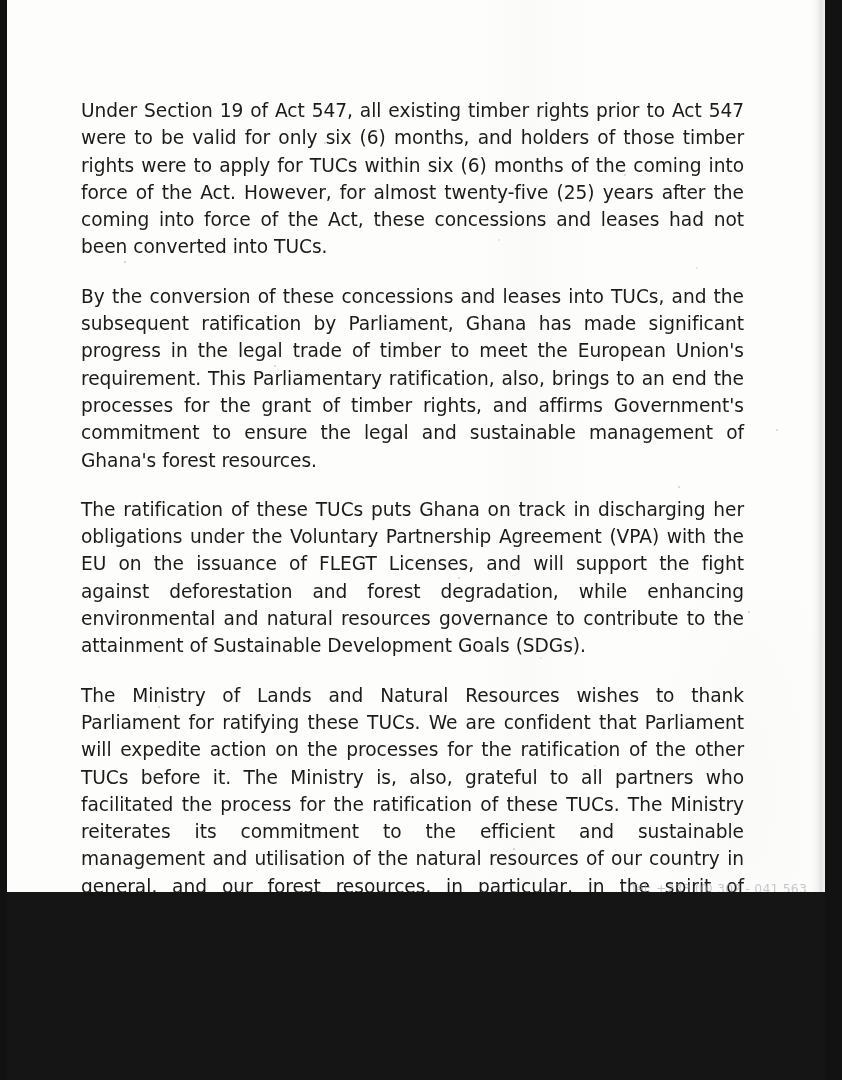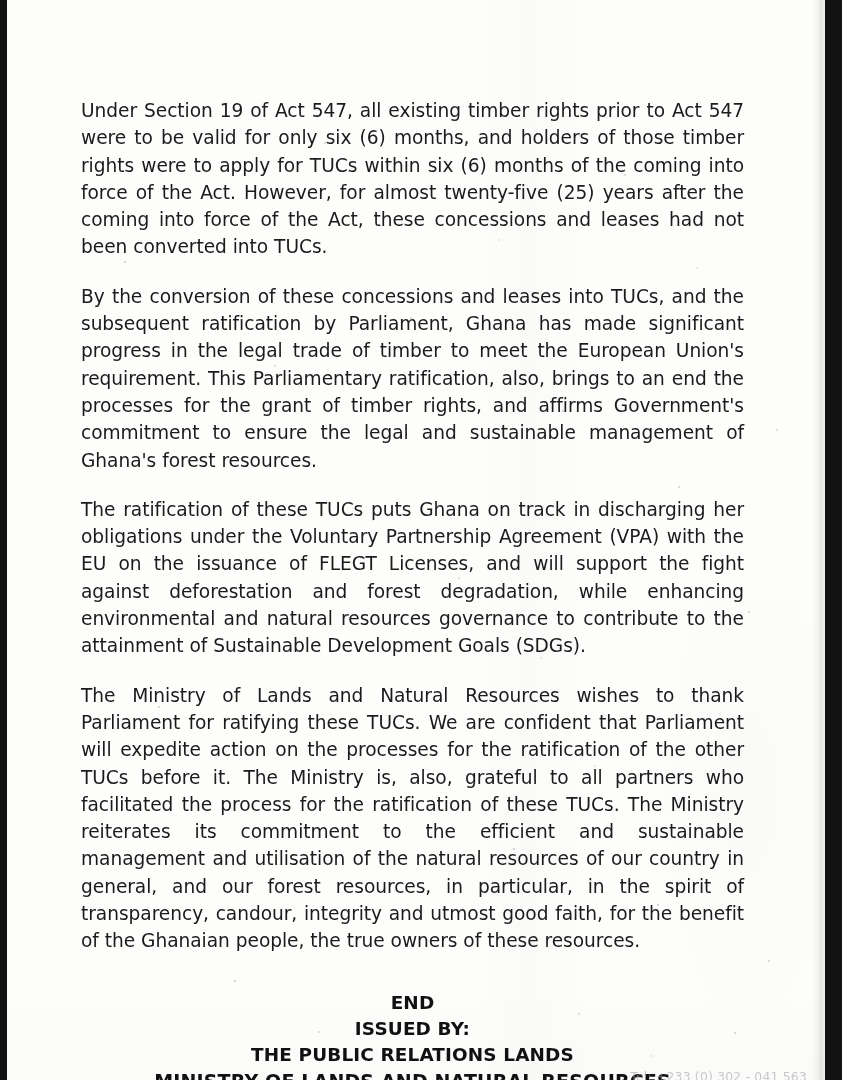--- a/index.html
+++ b/index.html
@@ -28,21 +28,21 @@
   }
   .edge-strip.left  { left: 0;  width: 7px; }
   .edge-strip.right { right: 0; width: 17px; }
 
   
   .page {
     position: absolute;
     left: 7px;
     top: 0;
     width: 818px;
-    height: 1080px;
+    height: 892px;
     background: #fdfdfc;
     box-sizing: border-box;
     overflow: hidden;
   }
 
   
   .page-edge-shadow {
     position: absolute;
     top: 0;
     bottom: 0;

